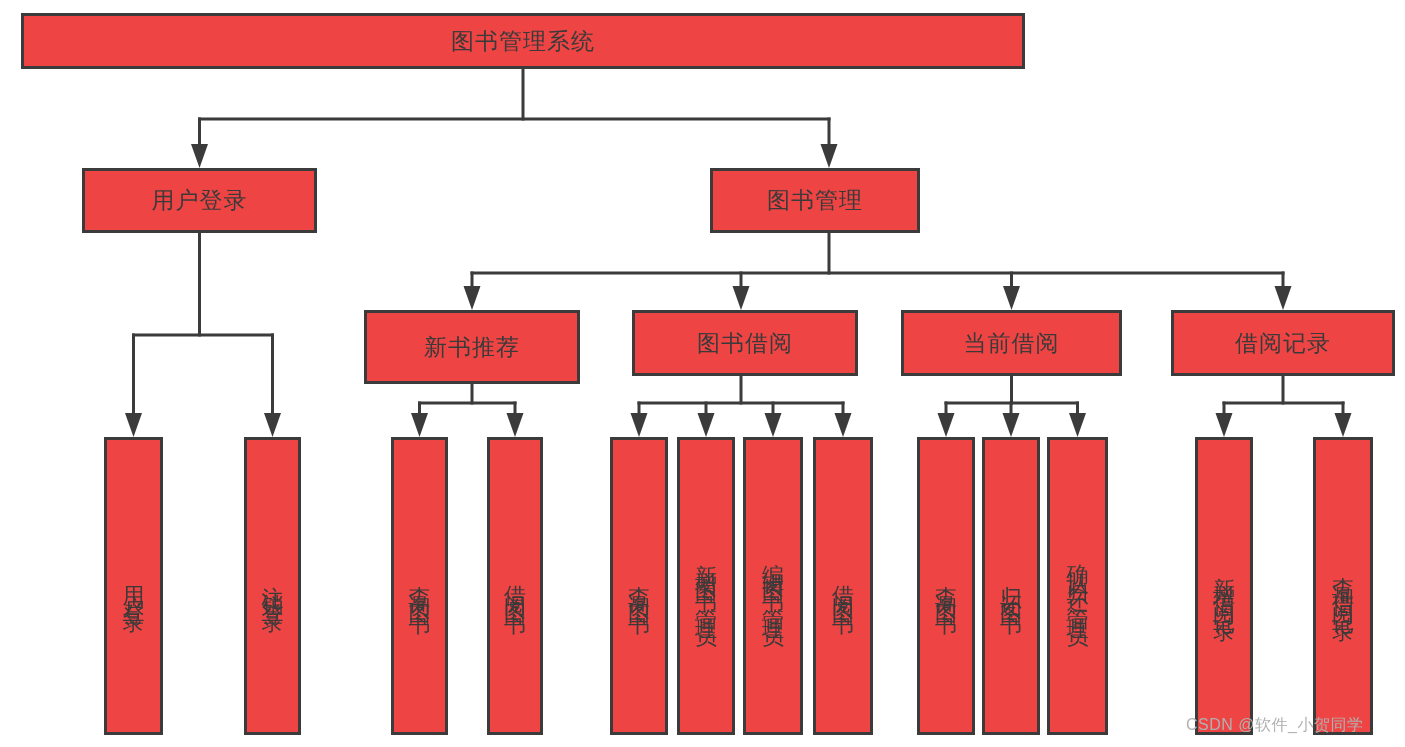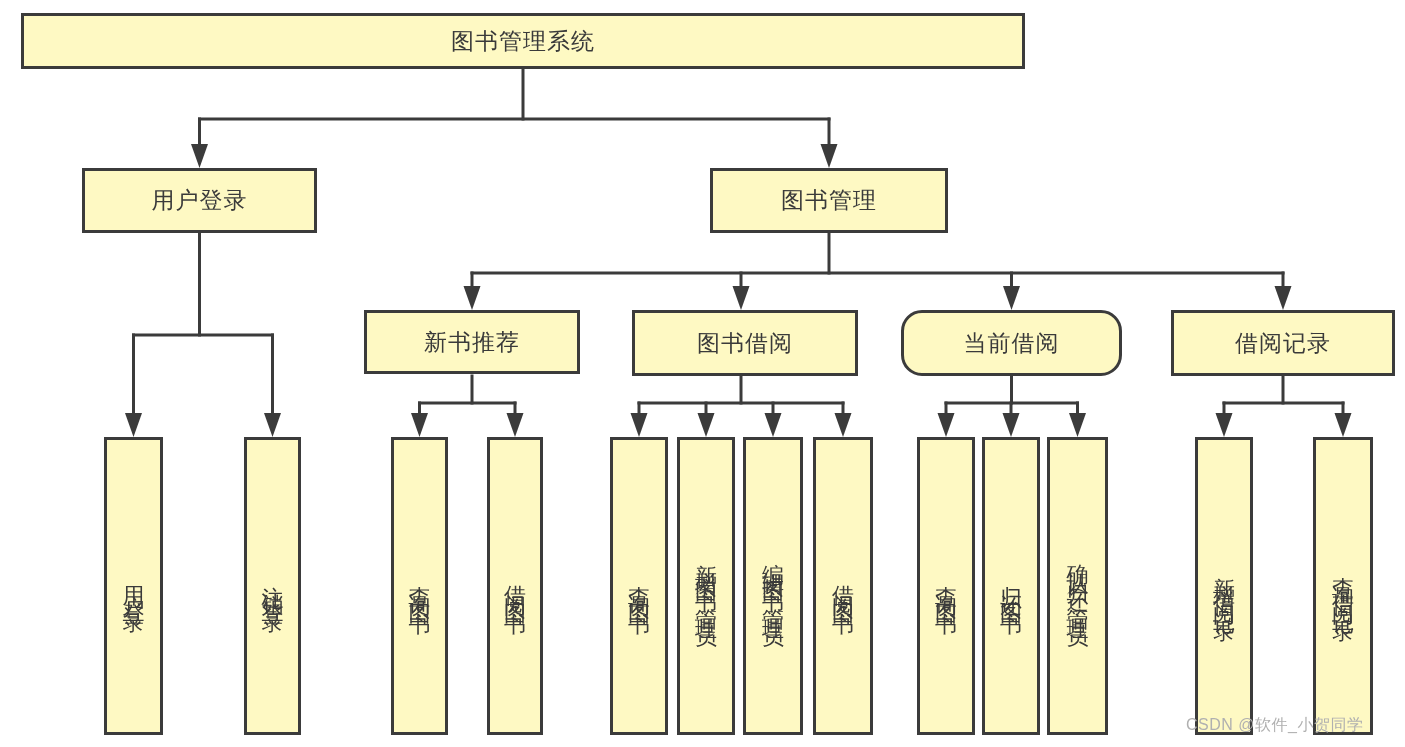--- a/index.html
+++ b/index.html
@@ -2,21 +2,21 @@
 <html><head>
 <meta charset="utf-8">
 <style>
   html,body{margin:0;padding:0;background:#ffffff;}
   .canvas{
     position:relative;width:1405px;height:747px;background:#ffffff;
     font-family:"Liberation Sans","DejaVu Sans",sans-serif;overflow:hidden;
   }
   svg.connectors{position:absolute;left:0;top:0;width:1405px;height:747px;}
   .node{
-    position:absolute;box-sizing:border-box;background:#fef9c3;
+    position:absolute;box-sizing:border-box;background:#ef4444;
     border:3px solid #3b3b3b;display:flex;align-items:center;justify-content:center;
     color:#3a3a3a;
   }
   .node.h .label{font-size:23px;letter-spacing:1px;white-space:nowrap;}
   .node.v .label{
     writing-mode:vertical-lr;text-orientation:upright;
     font-size:22px;letter-spacing:9px;line-height:1;
   }
   .watermark{
     position:absolute;left:1186px;top:715px;z-index:5;
@@ -81,30 +81,30 @@
       <line x1="1343" y1="403" x2="1343" y2="417" stroke="#3b3b3b" stroke-width="3" stroke-linecap="square"></line>
       <polygon points="1334.5,413 1351.5,413 1343,437" fill="#3b3b3b"></polygon>
     </svg>
   <div class="watermark">CSDN @软件_小贺同学</div>
 <div class="node h" style="left: 21px; top: 13px; width: 1004px; height: 56px;">
       <span class="label">图书管理系统</span>
     </div>
     <div class="node h" style="left: 82px; top: 168px; width: 235px; height: 65px;">
       <span class="label">用户登录</span>
     </div>
-    <div class="node h" style="left: 710px; top: 168px; width: 238px; height: 65px;">
+    <div class="node h" style="left: 710px; top: 168px; width: 210px; height: 65px;">
       <span class="label">图书管理</span>
     </div>
-    <div class="node h" style="left: 364px; top: 310px; width: 216px; height: 64px;">
+    <div class="node h" style="left: 364px; top: 310px; width: 216px; height: 74px;">
       <span class="label">新书推荐</span>
     </div>
     <div class="node h" style="left: 632px; top: 310px; width: 226px; height: 66px;">
       <span class="label">图书借阅</span>
     </div>
-    <div class="node h" style="left: 901px; top: 310px; width: 221px; height: 66px; border-radius: 21px;">
+    <div class="node h" style="left: 901px; top: 310px; width: 221px; height: 66px;">
       <span class="label">当前借阅</span>
     </div>
     <div class="node h" style="left: 1171px; top: 310px; width: 224px; height: 66px;">
       <span class="label">借阅记录</span>
     </div>
     <div class="node v" style="left: 104px; top: 437px; width: 59px; height: 298px;">
       <span class="label">用户登录</span>
     </div>
     <div class="node v" style="left: 244px; top: 437px; width: 57px; height: 298px;">
       <span class="label">注销登录</span>

